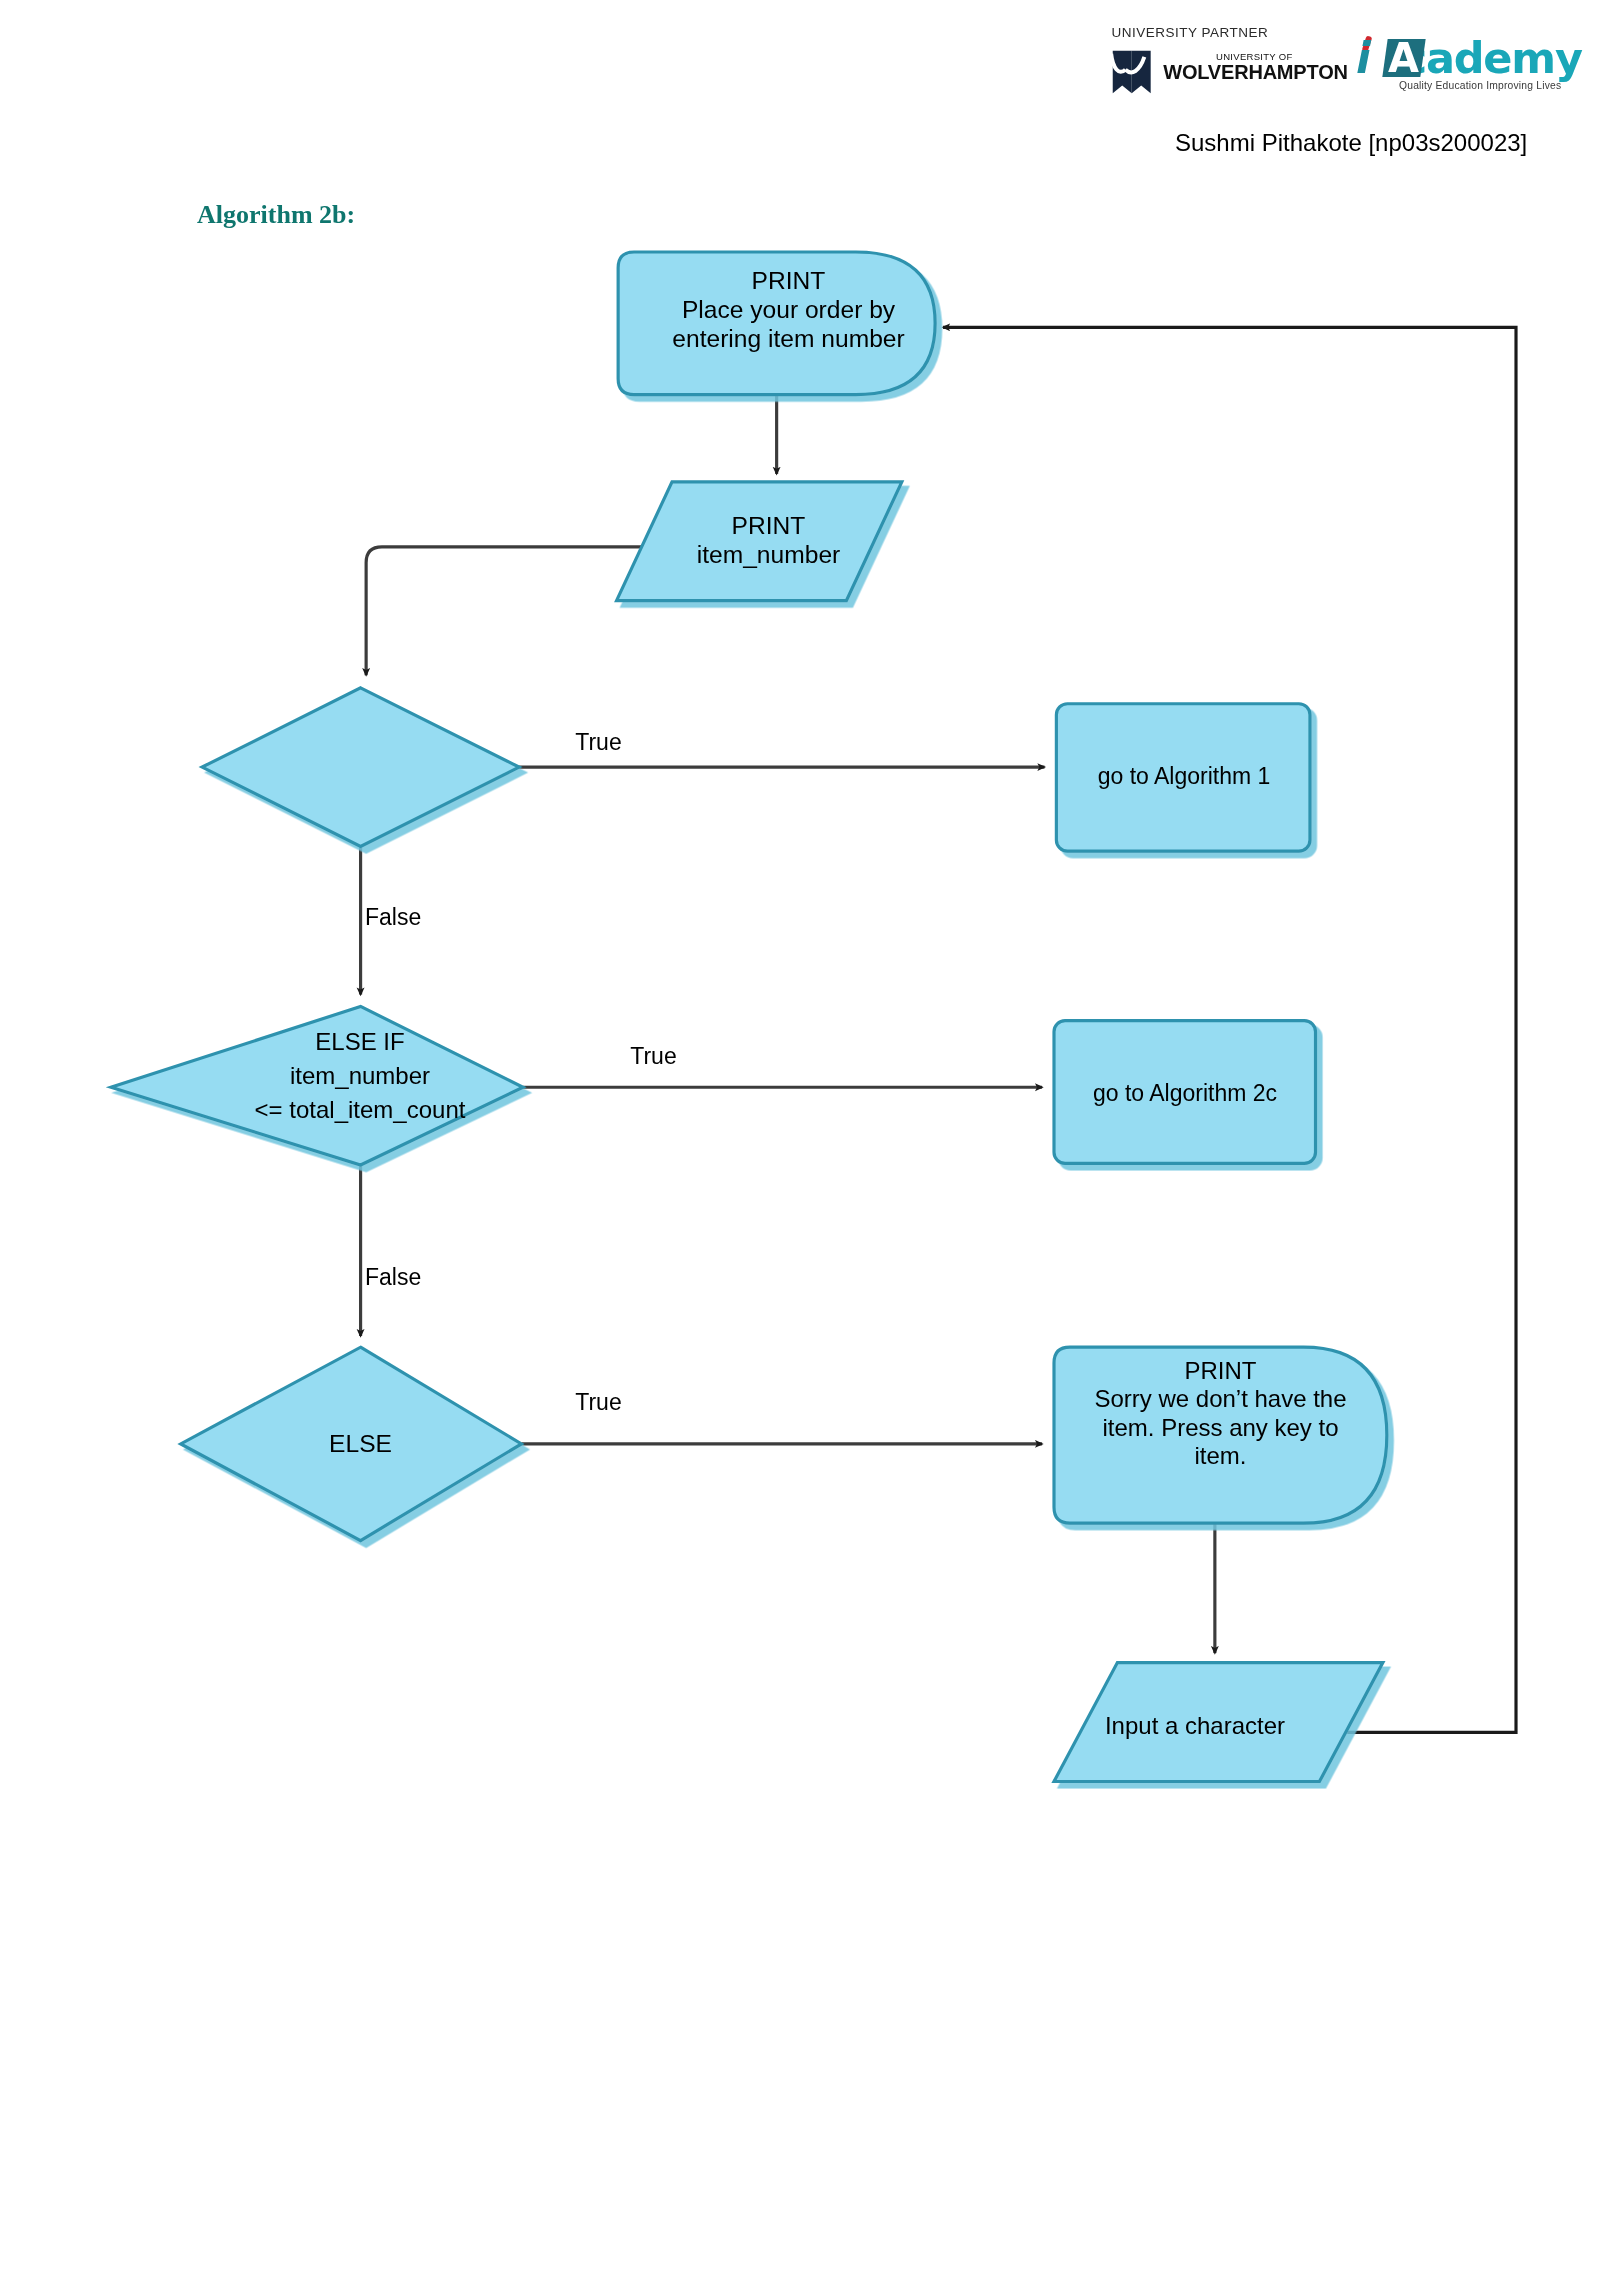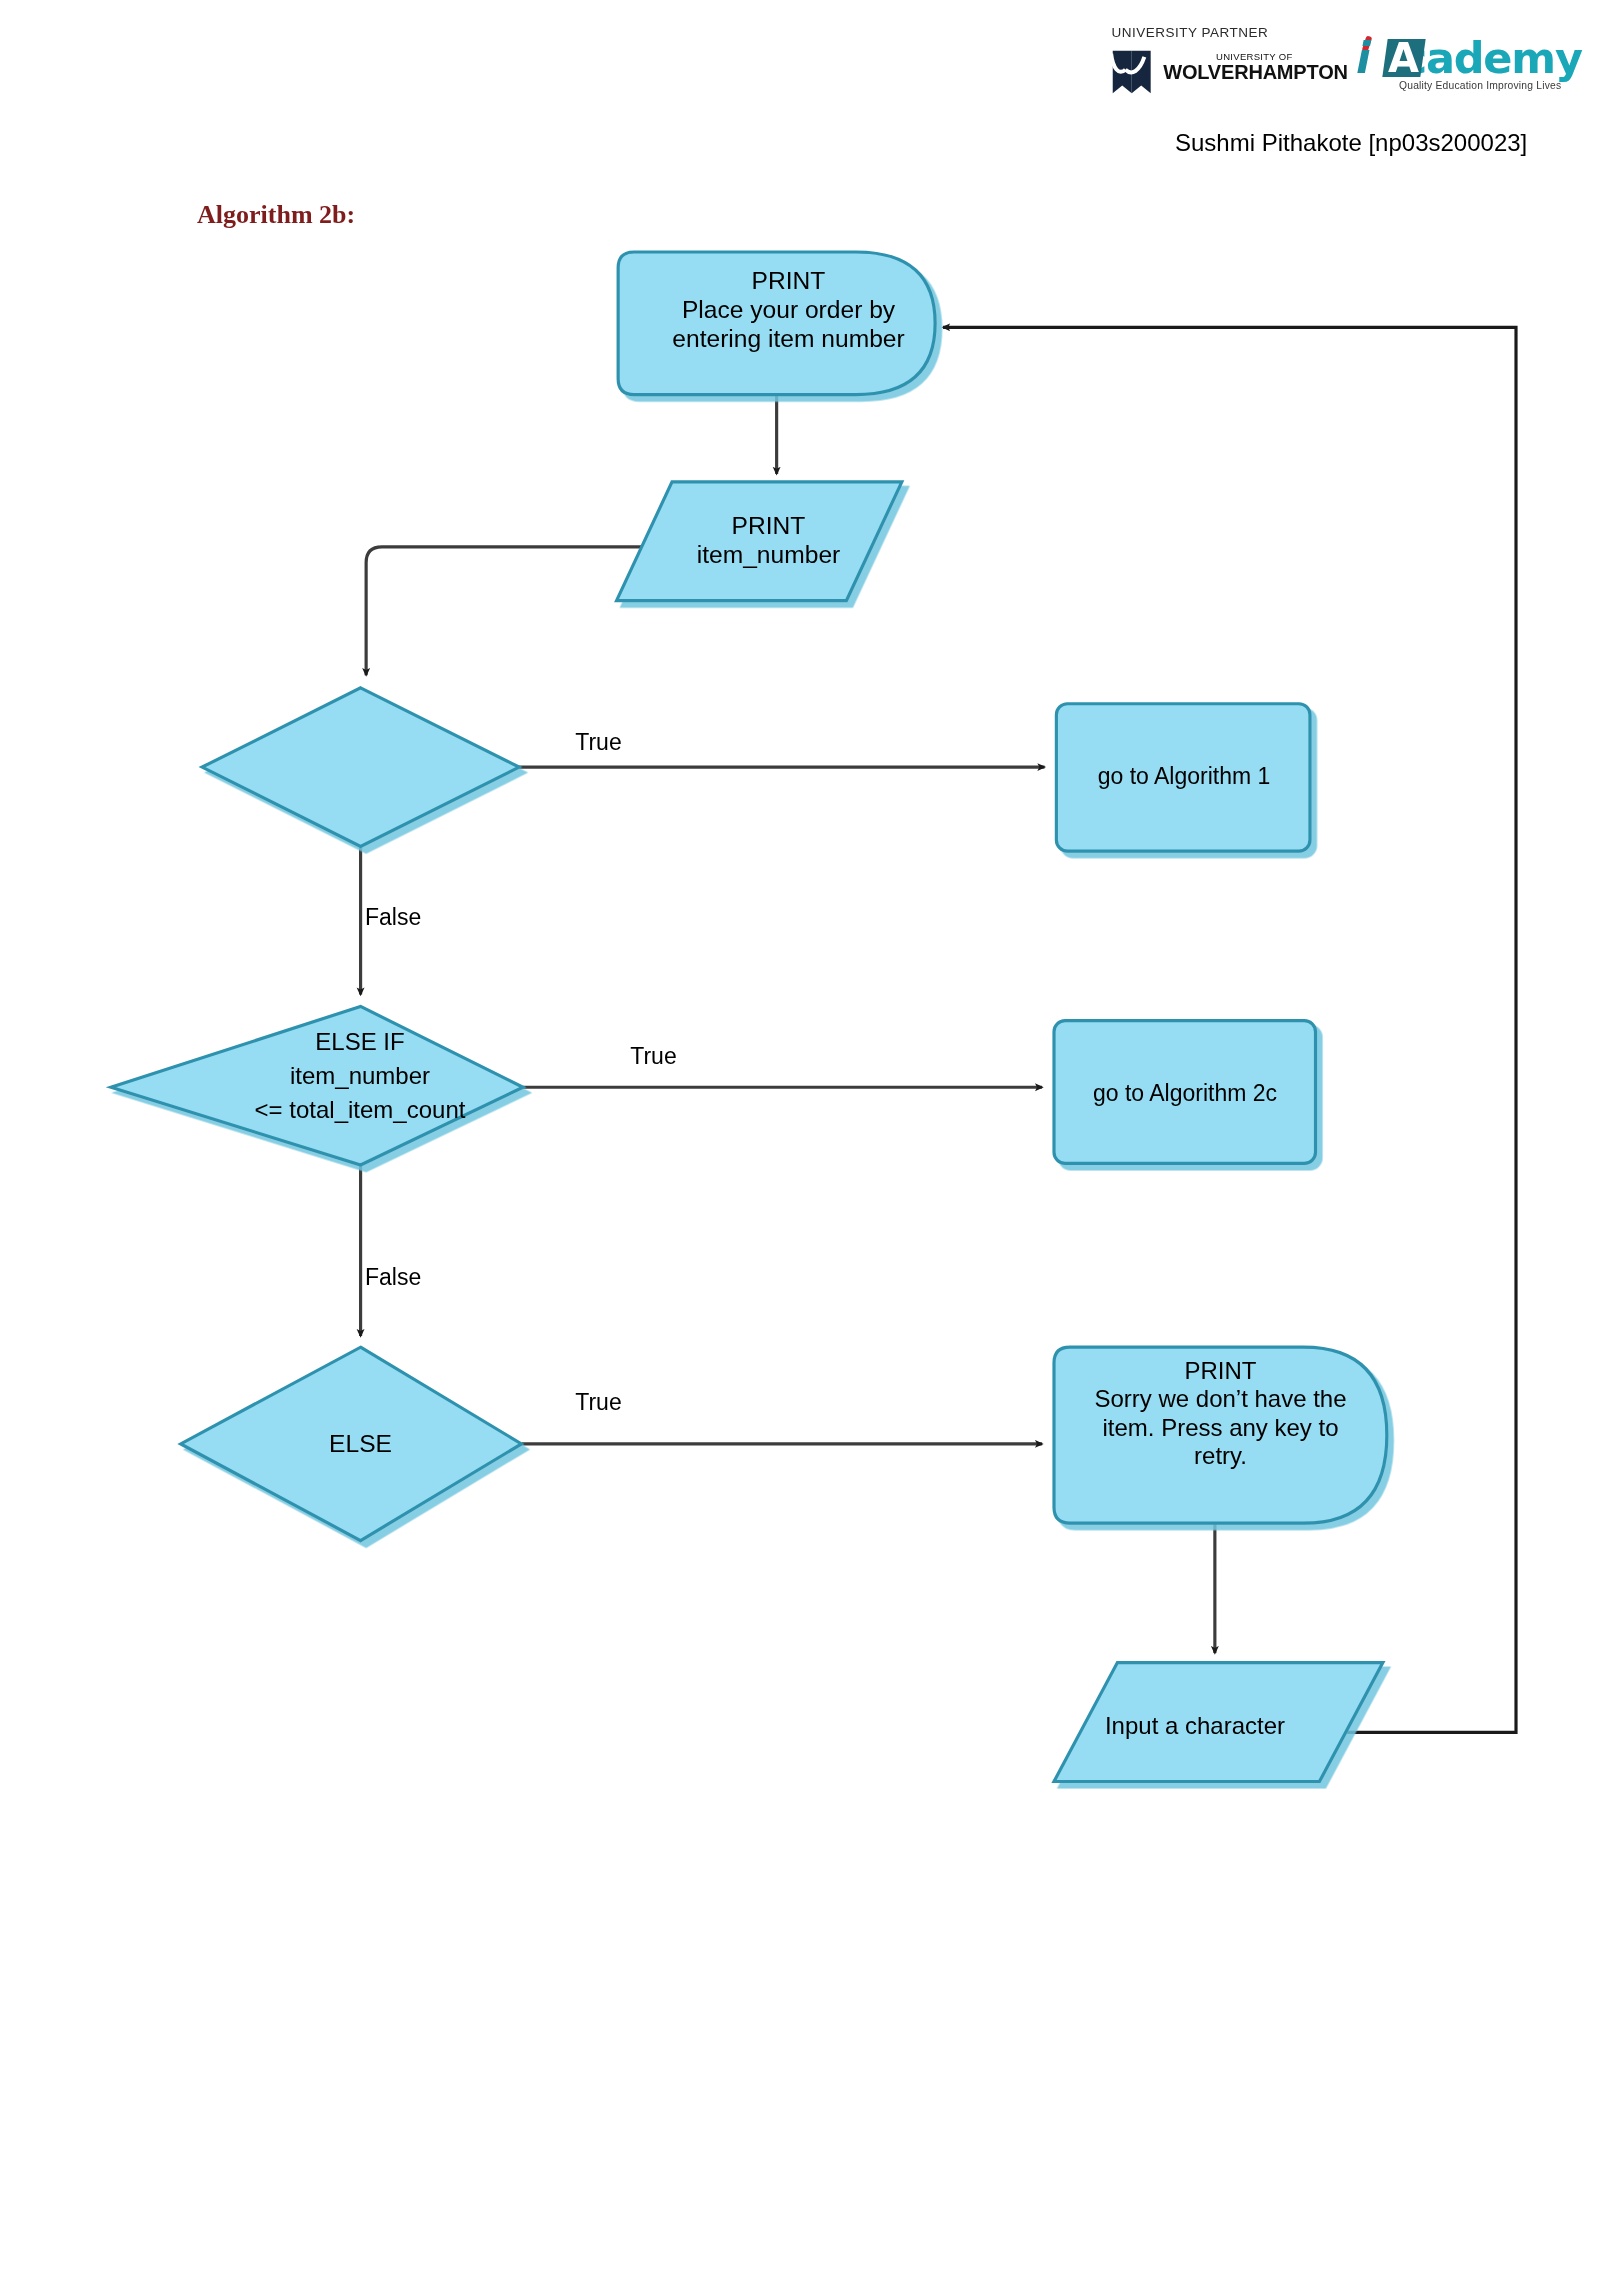--- a/index.html
+++ b/index.html
@@ -145,21 +145,21 @@
     font-family: "Liberation Sans", sans-serif;
   }
 
   #algo-title {
     position: absolute;
     left: 197px;
     top: 200px;
     font-size: 26px;
     font-weight: bold;
     font-family: "Liberation Serif", serif;
-    color: #7f1d1d;
+    color: #0f766e;
     white-space: nowrap;
   }
 
   
   #flow-svg {
     position: absolute;
     left: 0px;
     top: 0px;
     width: 1623px;
     height: 2295px;
@@ -295,21 +295,21 @@
 
 
   <div class="node-text" style="left:1065px; top:763px; width:238px; font-size:23px;"><span>go to Algorithm 1</span></div>
 
   <div class="node-text" style="left:170px; top:1025px; width:380px; font-size:24px; line-height:1.42;"><span>ELSE IF</span><br><span>item_number</span><br><span>&lt;= total_item_count</span></div>
 
   <div class="node-text" style="left:1062px; top:1080px; width:246px; font-size:23px;"><span>go to Algorithm 2c</span></div>
 
   <div class="node-text" style="left:222px; top:1429px; width:277px; font-size:24.6px;"><span>ELSE</span></div>
 
-  <div class="node-text" style="left:1057px; top:1357px; width:327px; font-size:24px;"><span>PRINT</span><br><span>Sorry we don’t have the</span><br><span>item. Press any key to</span><br><span>retry.</span></div>
+  <div class="node-text" style="left:1057px; top:1357px; width:327px; font-size:24px;"><span>PRINT</span><br><span>Sorry we don’t have the</span><br><span>item. Press any key to</span><br><span>item.</span></div>
 
   <div class="node-text" style="left:1068px; top:1712px; width:254px; font-size:24px;"><span>Input a character</span></div>
 
   <div class="node-text" style="left:555px; top:729px; width:87px; font-size:23px;">True</div>
 
   <div class="node-text" style="left:365px; top:904px; width:95px; font-size:23px; text-align:left;">False</div>
 
   <div class="node-text" style="left:610px; top:1043px; width:87px; font-size:23px;">True</div>
 
   <div class="node-text" style="left:365px; top:1264px; width:95px; font-size:23px; text-align:left;">False</div>

